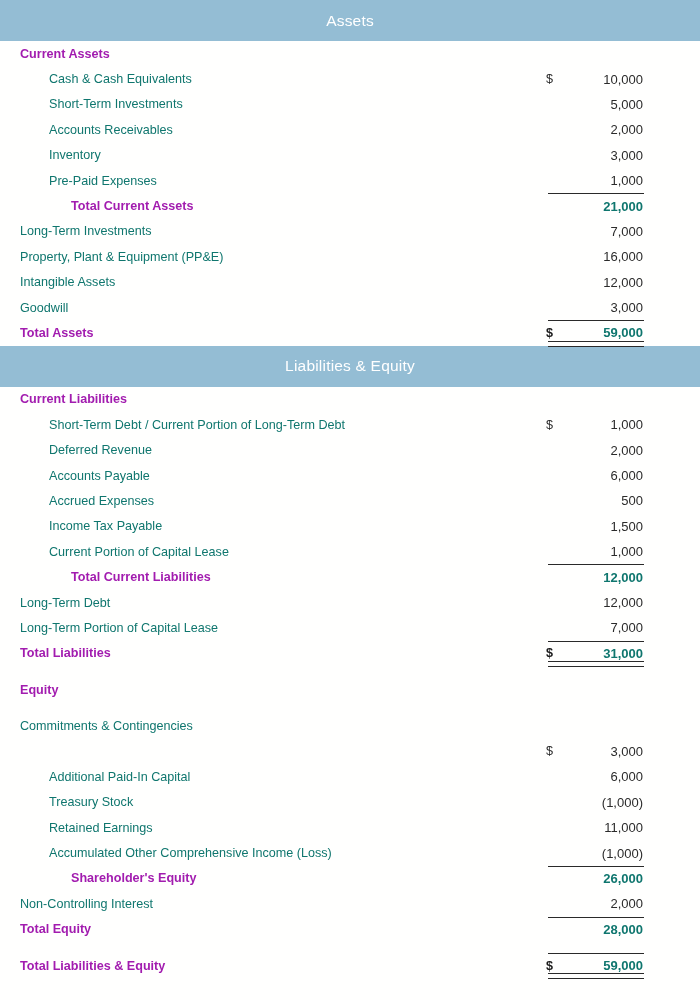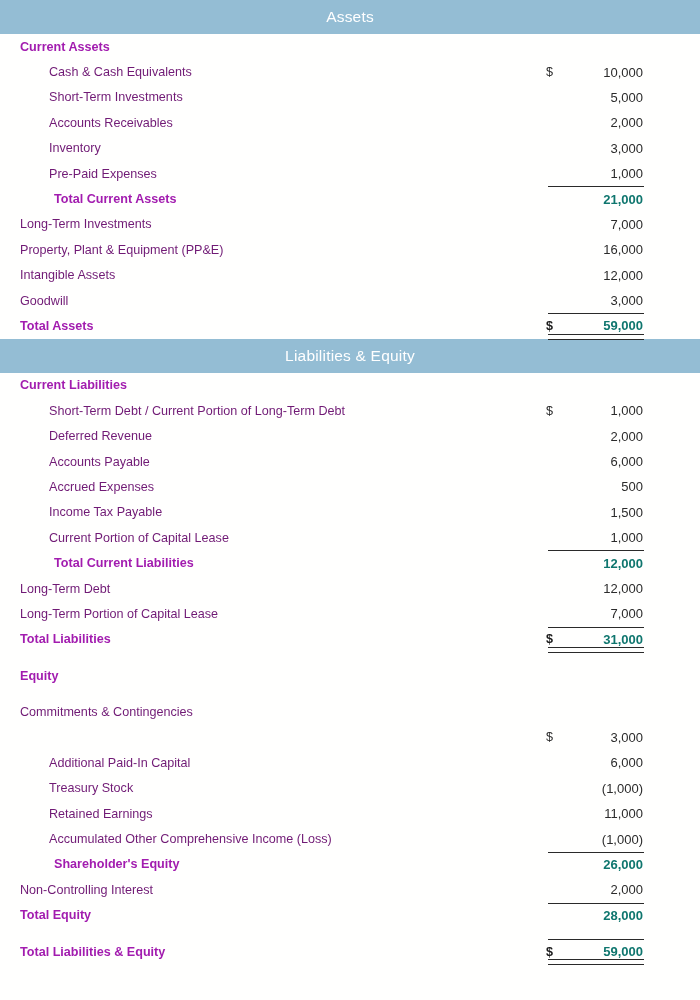--- a/index.html
+++ b/index.html
@@ -17,21 +17,21 @@
     position: relative;
     width: 700px;
     height: 1000px;
     background: #fffffe;
     overflow: hidden;
   }
 
   
   .section-header {
     width: 700px;
-    height: 34px;
+    height: 41px;
     background: #94bdd4;
     display: flex;
     align-items: center;
     justify-content: center;
   }
   .section-header .title {
     color: #ffffff;
     font-size: 15.5px;
     font-weight: 400;
     letter-spacing: 0.2px;
@@ -43,27 +43,27 @@
   .row {
     position: relative;
     height: 25.4px;
     display: flex;
     align-items: center;
   }
   .row.gap-before { margin-top: 11px; }
 
   .label {
     font-size: 12.6px;
-    color: #701a75;
+    color: #0f766e;
     font-weight: 400;
     white-space: nowrap;
   }
   .row.lvl-0 .label { padding-left: 20px; }
   .row.lvl-1 .label { padding-left: 49px; }
-  .row.lvl-2 .label { padding-left: 54px; }
+  .row.lvl-2 .label { padding-left: 71px; }
   .row.bold .label { font-weight: 700; color: #a21caf; }
 
   
   .valcell {
     position: absolute;
     left: 546px;
     top: 0;
     width: 98px;
     height: 100%;
     display: flex;

